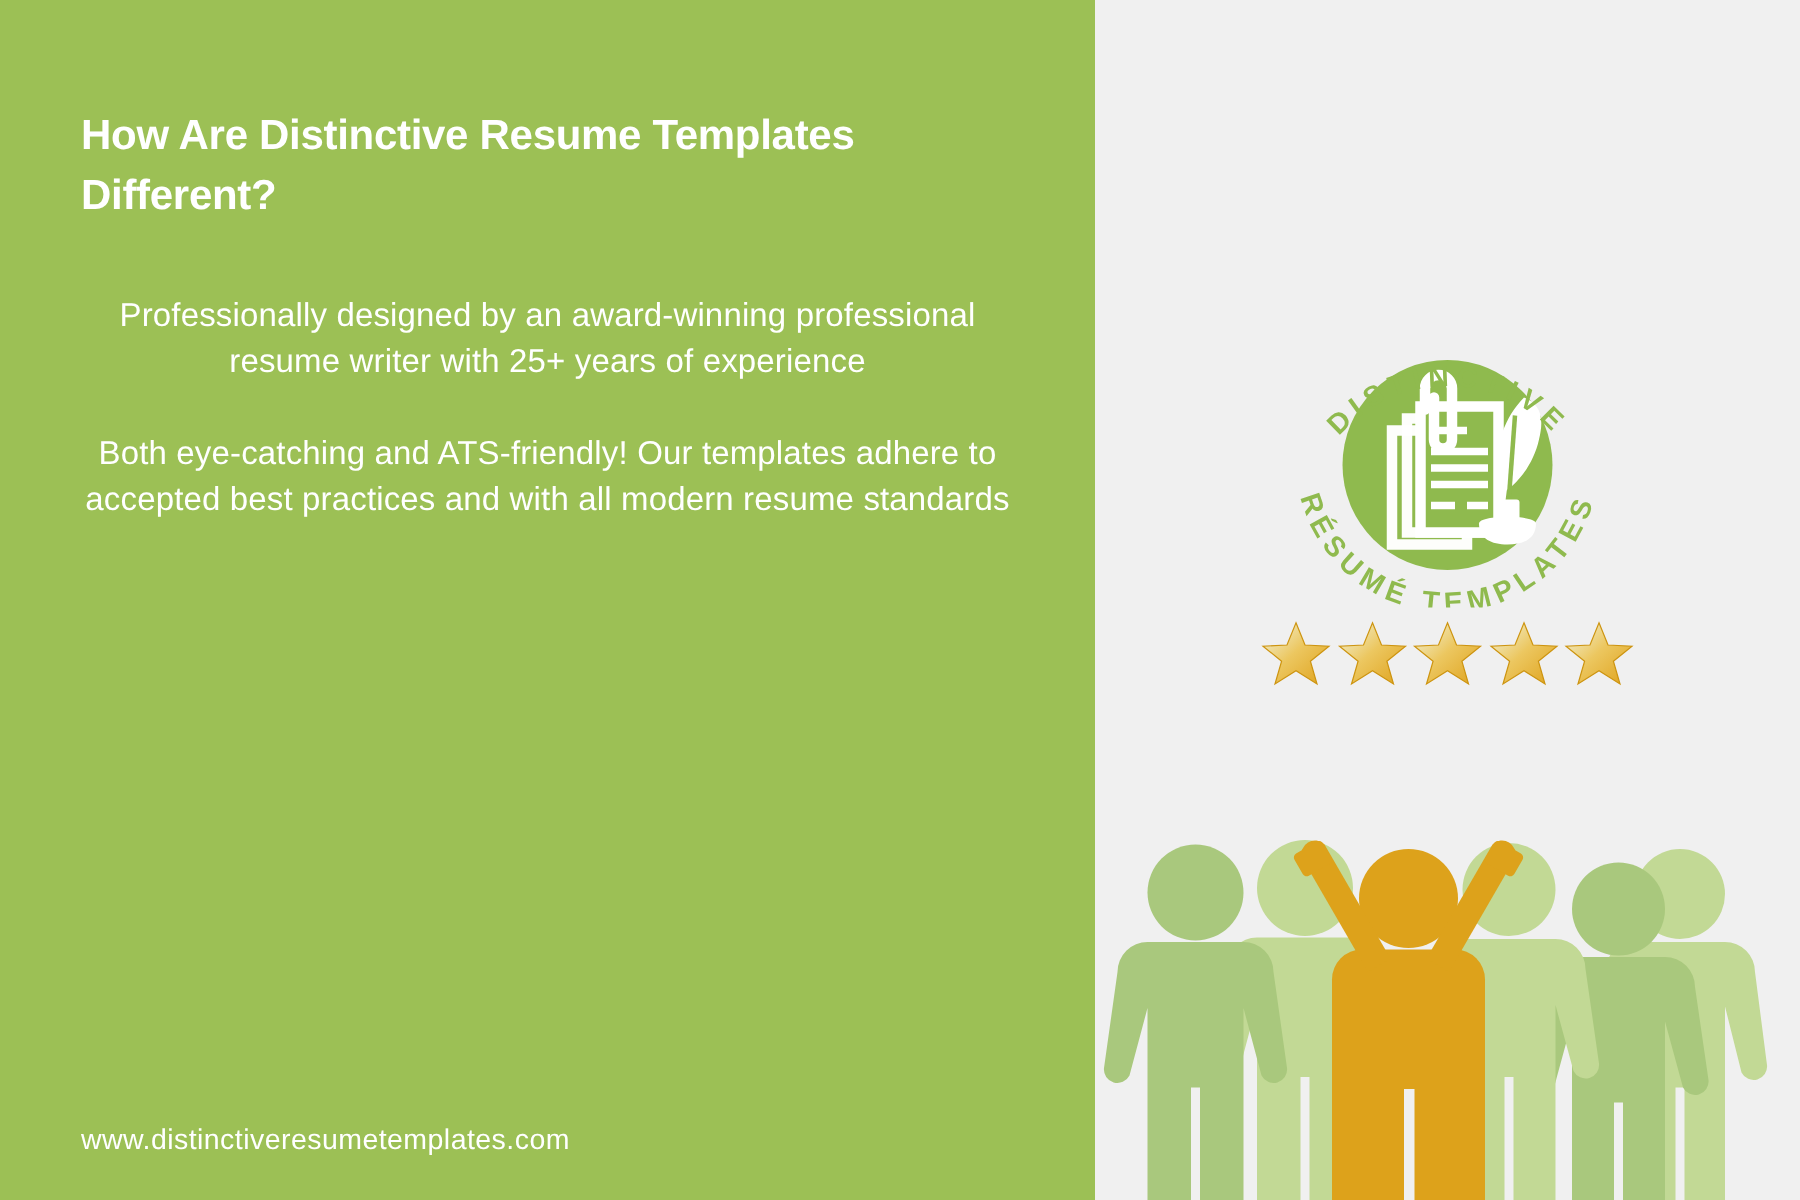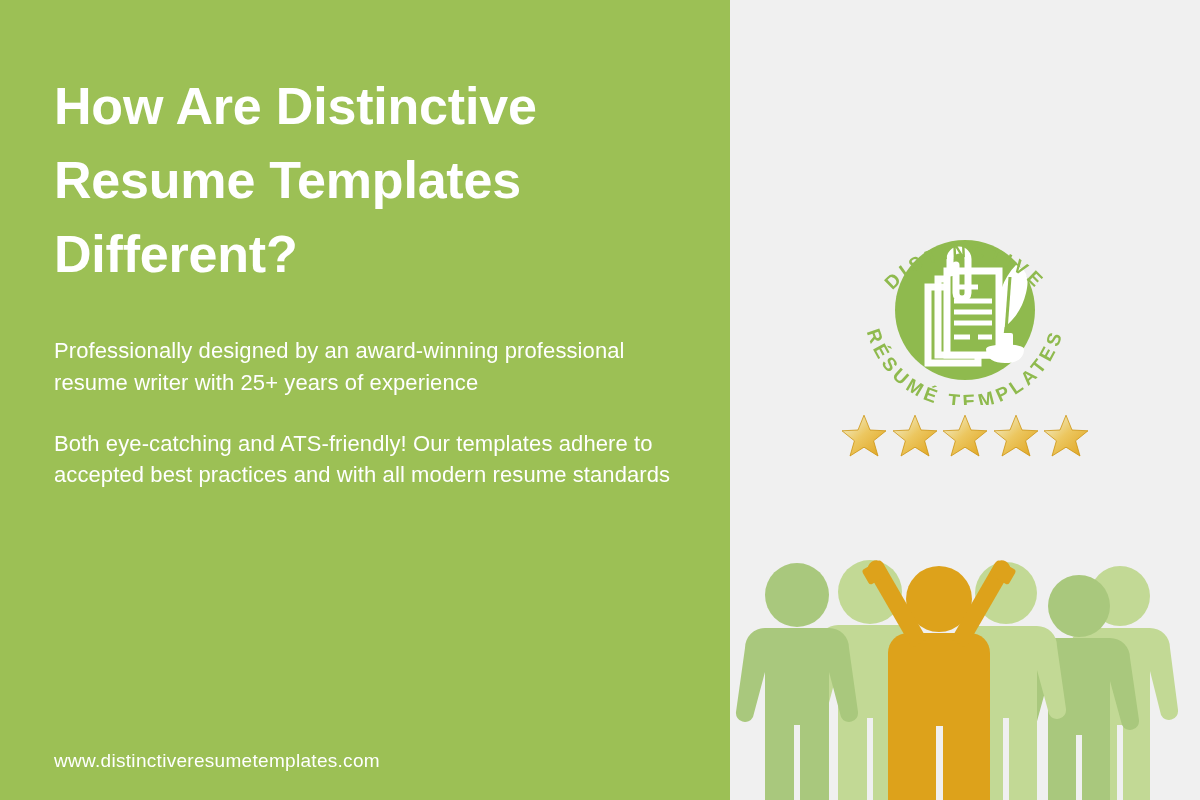--- a/index.html
+++ b/index.html
@@ -16,36 +16,37 @@
   }
   
   .left-panel {
     width: 730px; height: 800px;
     background: #9cc055;
     position: relative;
     padding: 70px 54px 0 54px;
   }
   .headline {
     color: #ffffff;
-    font-size: 52px;
+    font-size: 28px;
     font-weight: bold;
     line-height: 1.42;
     letter-spacing: -0.2px;
     max-width: 600px;
     margin-bottom: 44px;
   }
   .bullets { display: block; }
   .bullet {
     color: #ffffff;
     font-size: 22px;
     line-height: 1.42;
     font-weight: 400;
     margin-bottom: 30px;
     max-width: 640px;
     letter-spacing: 0.1px;
+    text-align: center;
   }
   .bullet:last-child { margin-bottom: 0; }
   .footer-url {
     position: absolute;
     left: 54px;
     bottom: 28px;
     color: #ffffff;
     font-size: 19px;
     letter-spacing: 0.3px;
   }

